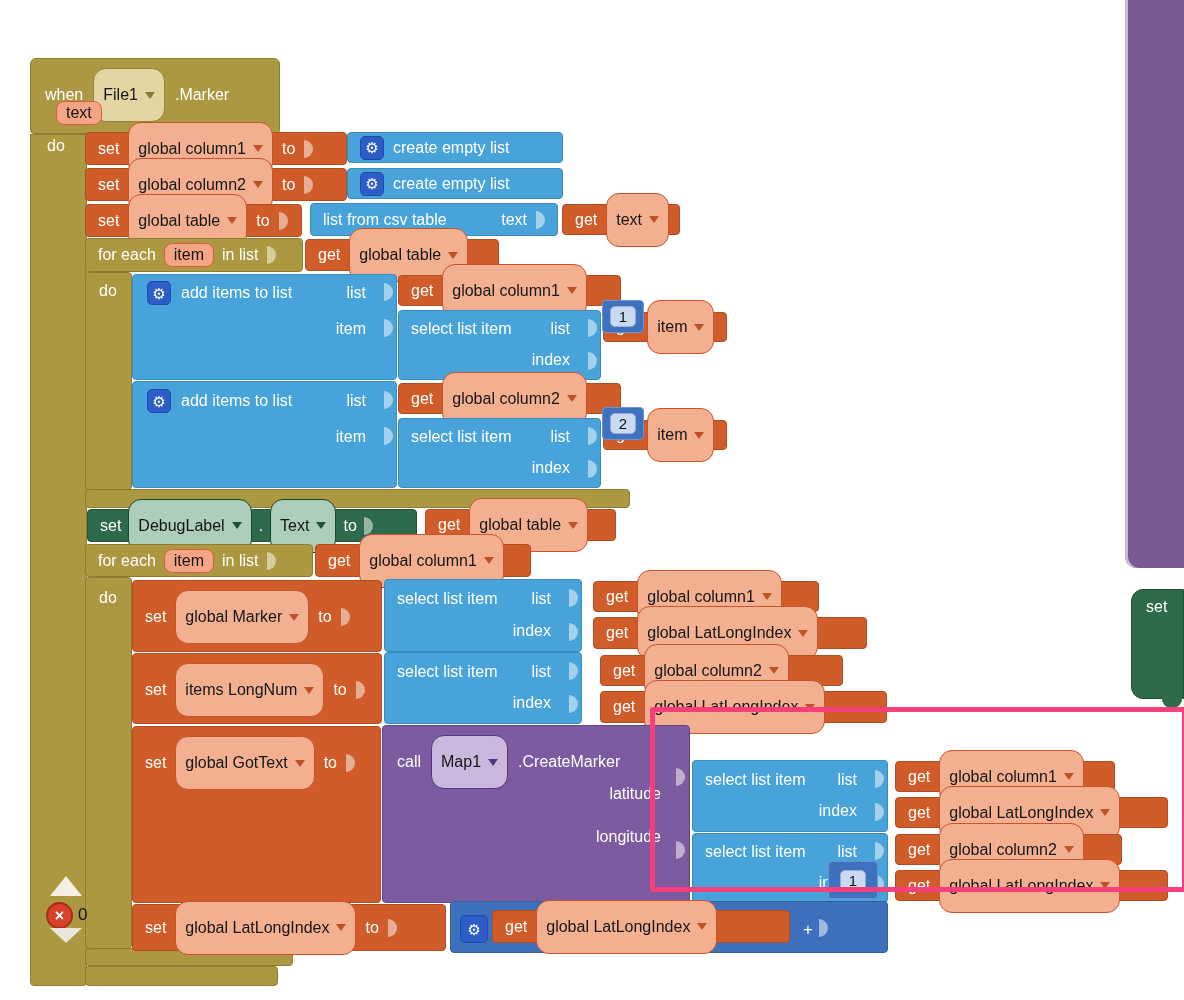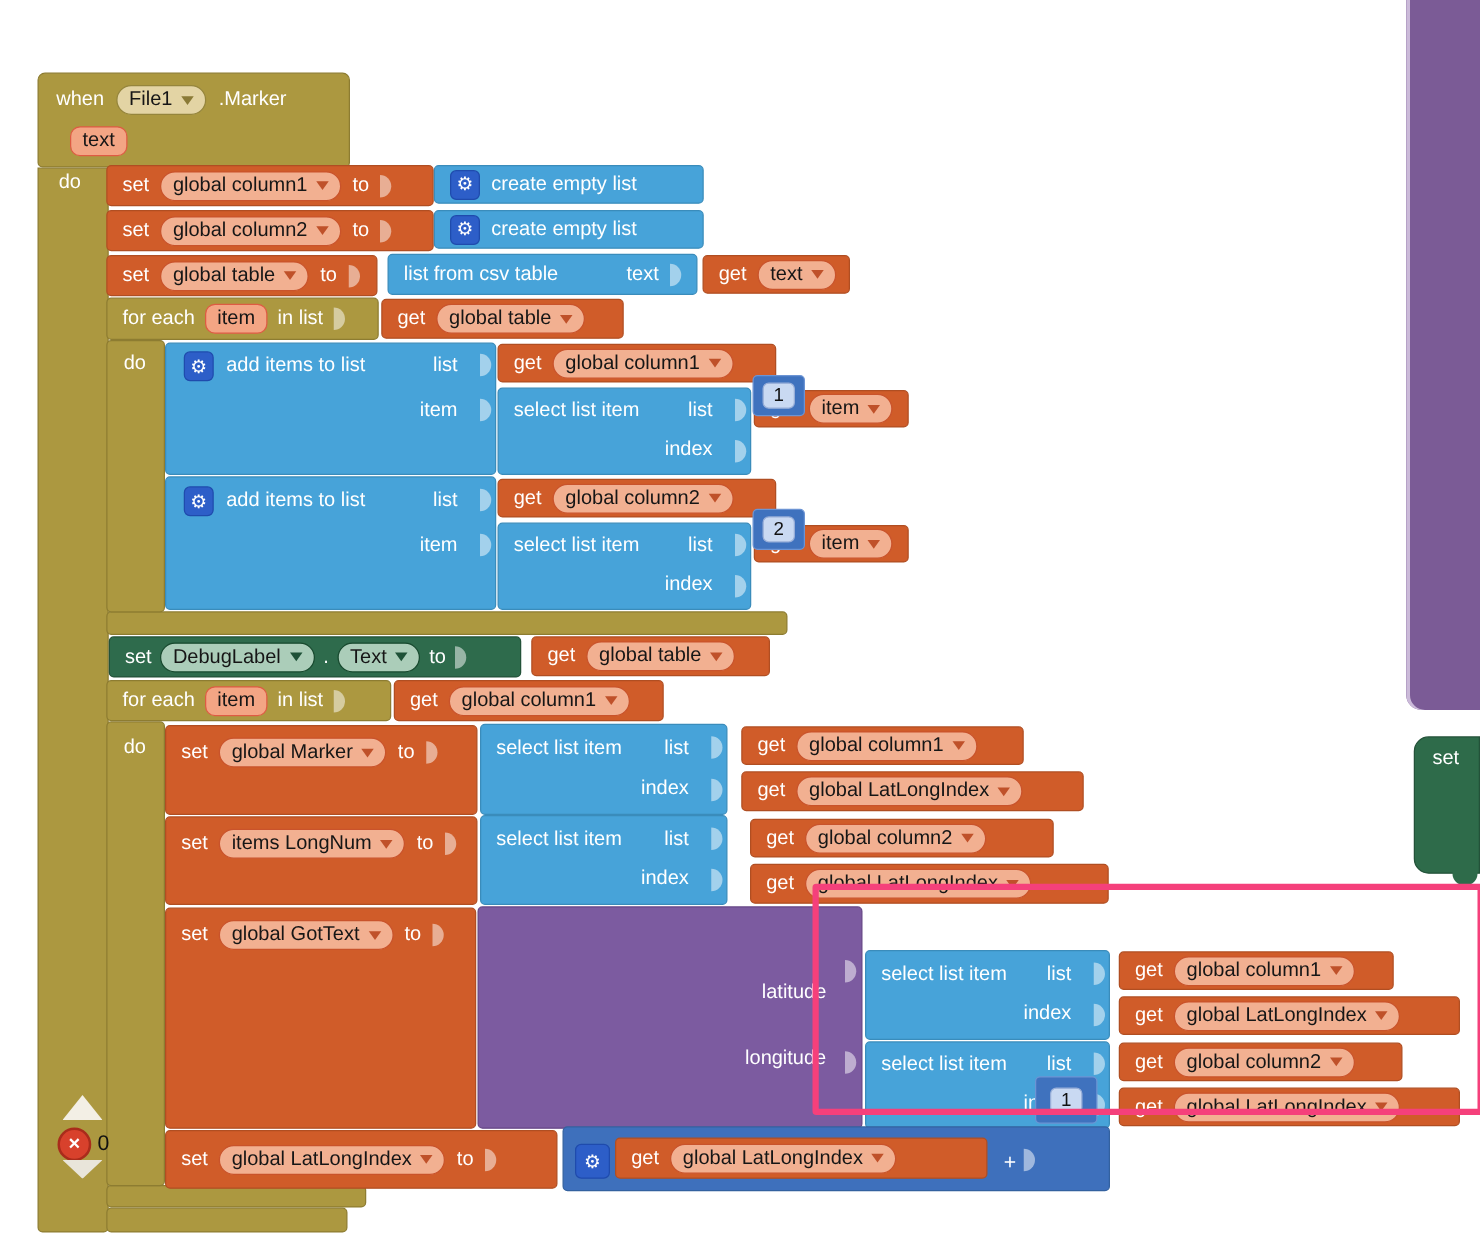--- a/index.html
+++ b/index.html
@@ -9,21 +9,21 @@
   .row{display:flex;align-items:center;gap:9px;height:100%;padding:0 12px;}
   .abs{position:absolute;}
   
   .or{background:#D05C29;border:1px solid #B04E22;}
   .bl{background:#47A3D9;border:1px solid #3A8CBB;}
   .mb{background:#3E70BC;border:1px solid #33619F;}
   .gr{background:#2E6B4C;border:1px solid #235239;}
   .pu{background:#7C5BA0;border:1px solid #654685;}
   .ol{background:#AC9840;border:1px solid #8D7C31;}
   
-  .pill{display:inline-flex;align-items:center;gap:7px;border-radius:13px;padding:3px 9px;
+  .pill{display:inline-flex;align-items:center;gap:7px;border-radius:13px;padding:18px 9px;
         color:#161616;background:#F2B091;border:1.5px solid #C9532B;}
   .pillk{background:#E3D4A4;border-color:#95853C;}
   .pillg{background:#ABCDB9;border-color:#17492E;}
   .pillp{background:#C9B7DD;border-color:#54387A;}
   .param{display:inline-block;background:#F3A584;border:1.5px solid #DE5B43;border-radius:8px;
          color:#161616;padding:3px 9px;}
   .num{background:#C9D9F2;border:1.5px solid #98AED8;border-radius:5px;color:#111;padding:1px 8px;font-size:15px;}
   .caret{width:0;height:0;border-left:5px solid transparent;border-right:5px solid transparent;
          border-top:7px solid #BF512A;flex:none;}
   .caret.k{border-top-color:#8A7A36;} .caret.g{border-top-color:#1E5137;} .caret.p{border-top-color:#543A78;}
@@ -371,23 +371,31 @@
       <span>set</span>
       <span class="pill">
           <span>global GotText</span>
           <span class="caret"></span>
         </span>
       <span>to</span>
       <span class="sock"></span>
     </div>
   </div>
   <div class="b pu" style="left:382px;top:677px;width:308px;height:178px;">
+    <div class="abs" style="left:14px;top:9px;display:flex;align-items:center;gap:10px;">
+      <span>call</span>
+      <span class="pill pillp">
+          <span>Map1</span>
+          <span class="caret p"></span>
+        </span>
+      <span>.CreateMarker</span>
+    </div>
     <span class="abs" style="right:28px;top:60px;">latitude</span>
     <span class="sock abs" style="right:4px;top:42px;"></span>
-    <span class="abs" style="right:28px;top:113px;">longitude</span>
+    <span class="abs" style="right:28px;top:103px;">longitude</span>
     <span class="sock abs" style="right:4px;top:115px;"></span>
   </div>
 
   <div class="b bl" style="left:692px;top:712px;width:196px;height:72px;">
     <span class="abs" style="left:12px;top:11px;">select list item</span>
     <span class="abs" style="right:30px;top:11px;">list</span>
     <span class="sock abs" style="right:3px;top:9px;"></span>
     <span class="abs" style="right:30px;bottom:12px;">index</span>
     <span class="sock abs" style="right:3px;bottom:10px;"></span>
   </div>

